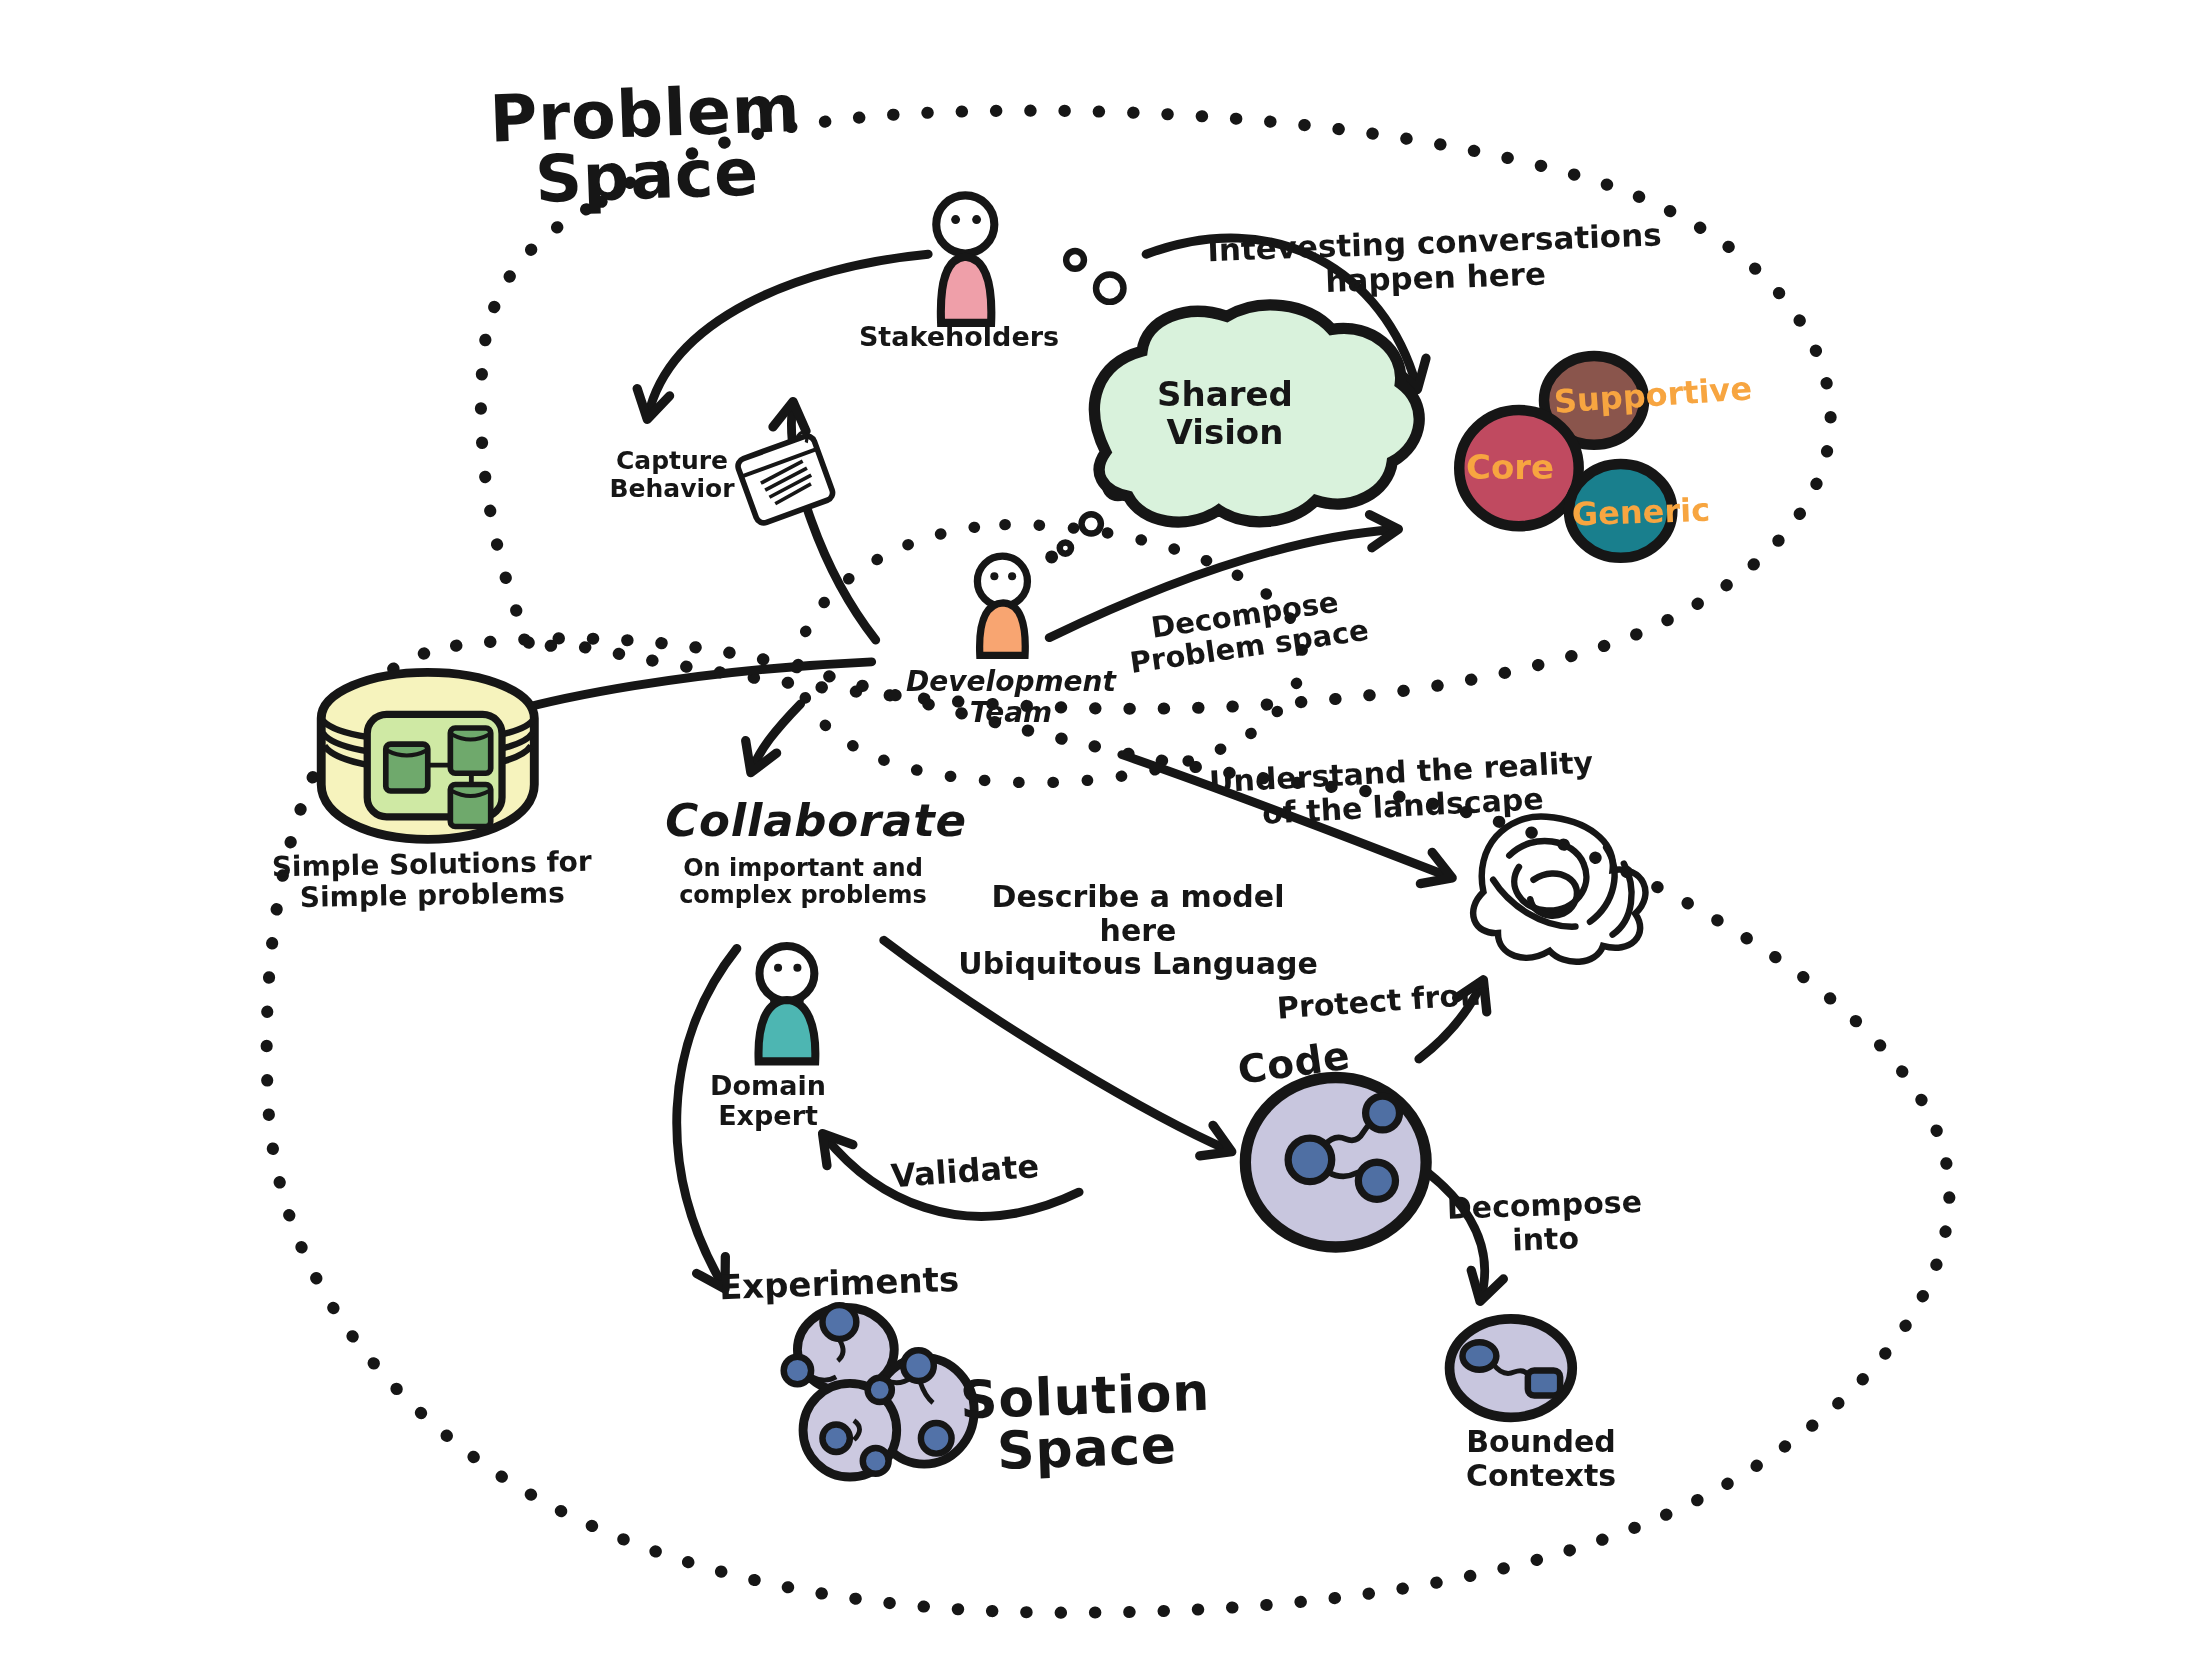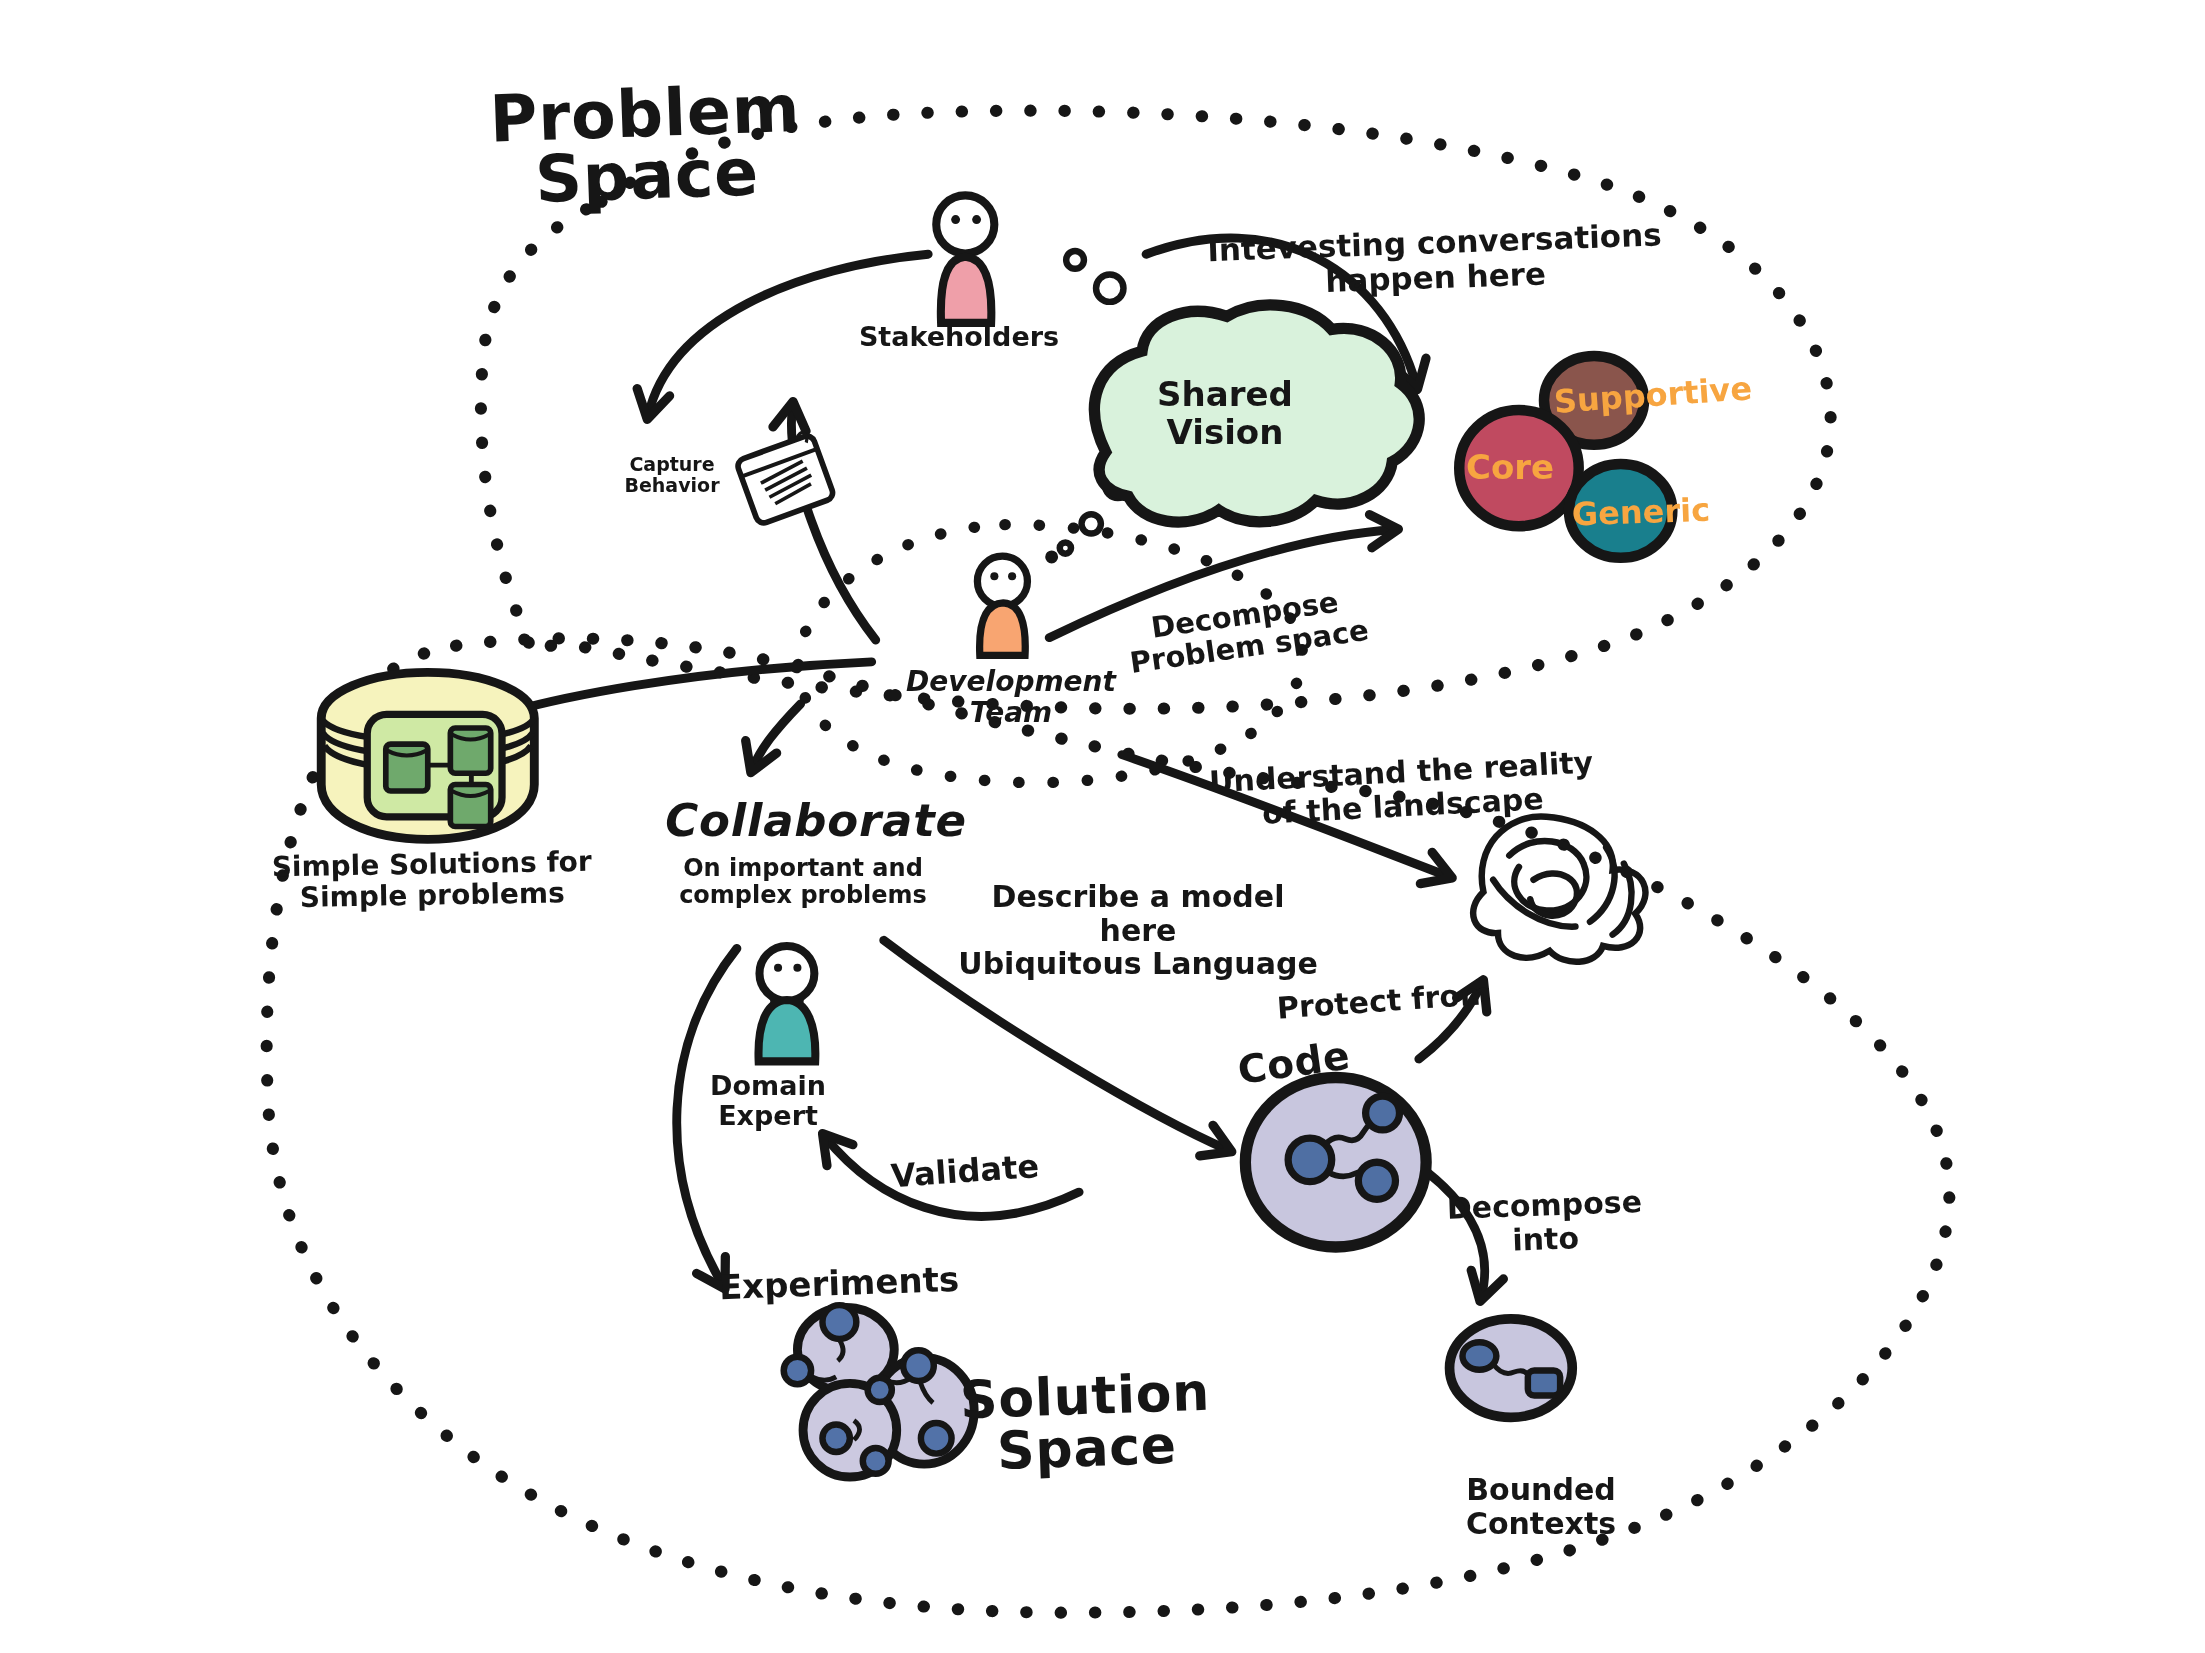--- a/index.html
+++ b/index.html
@@ -184,21 +184,21 @@
     <span class="ln">Space</span>
   </div>
 
   <div class="lbl big" style="left:1086px;top:1422px;font-size:52px;transform:translate(-50%,-50%) rotate(-2deg);line-height:1.0;">
     <span class="ln">Solution</span>
     <span class="ln">Space</span>
   </div>
 
   <div class="lbl" style="left:959px;top:337px;font-size:27px;">Stakeholders</div>
 
-  <div class="lbl" style="left:672px;top:475px;font-size:19px;">
+  <div class="lbl" style="left:672px;top:475px;font-size:25px;">
     <span class="ln">Capture</span>
     <span class="ln">Behavior</span>
   </div>
 
   <div class="lbl" style="left:1225px;top:413px;font-size:34px;">
     <span class="ln">Shared</span>
     <span class="ln">Vision</span>
   </div>
 
   <div class="lbl" style="left:1435px;top:260px;font-size:31px;transform:translate(-50%,-50%) rotate(-2deg);">
@@ -253,19 +253,19 @@
 
   <div class="lbl" style="left:1384px;top:1001px;font-size:30px;transform:translate(-50%,-50%) rotate(-4deg);">Protect from</div>
 
   <div class="lbl" style="left:1545px;top:1222px;font-size:30px;transform:translate(-50%,-50%) rotate(-2deg);">
     <span class="ln">Decompose</span>
     <span class="ln">into</span>
   </div>
 
   <div class="lbl" style="left:839px;top:1283px;font-size:34px;transform:translate(-50%,-50%) rotate(-2deg);">Experiments</div>
 
-  <div class="lbl" style="left:1541px;top:1459px;font-size:30px;margin-top:48px;">
+  <div class="lbl" style="left:1541px;top:1459px;font-size:30px;">
     <span class="ln">Bounded</span>
     <span class="ln">Contexts</span>
   </div>
 
 </div>
 
 
 </body></html>

